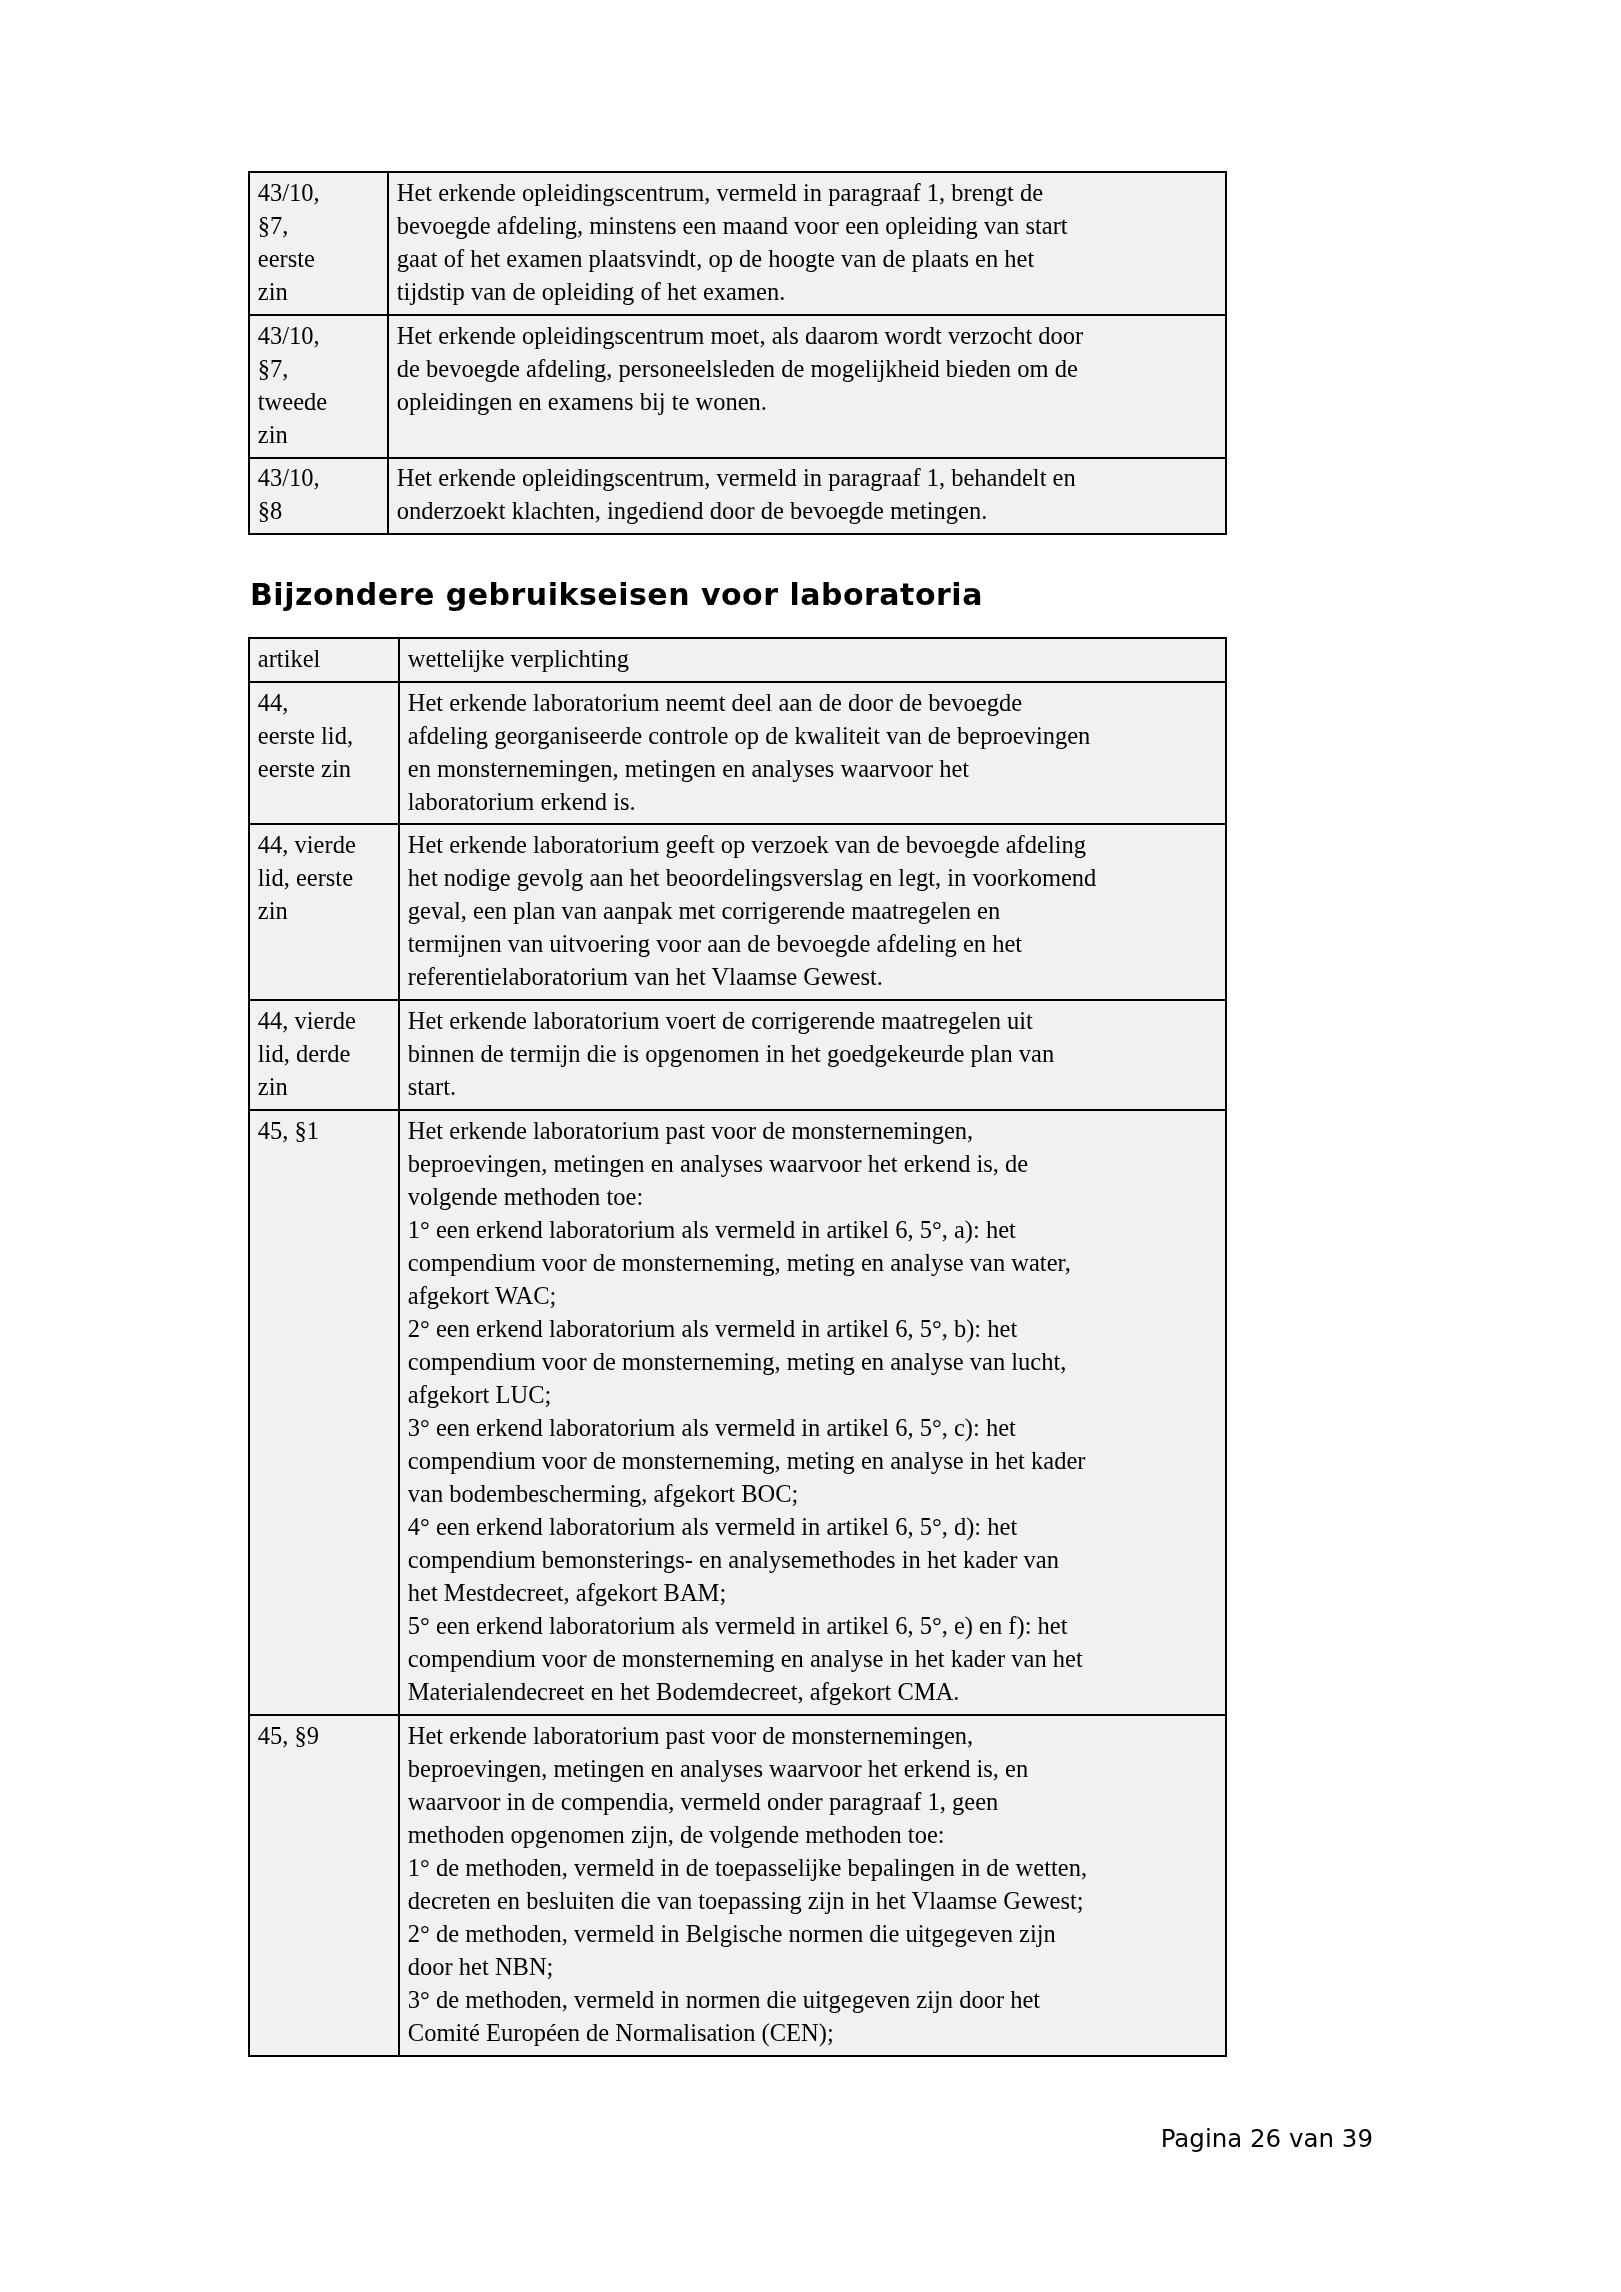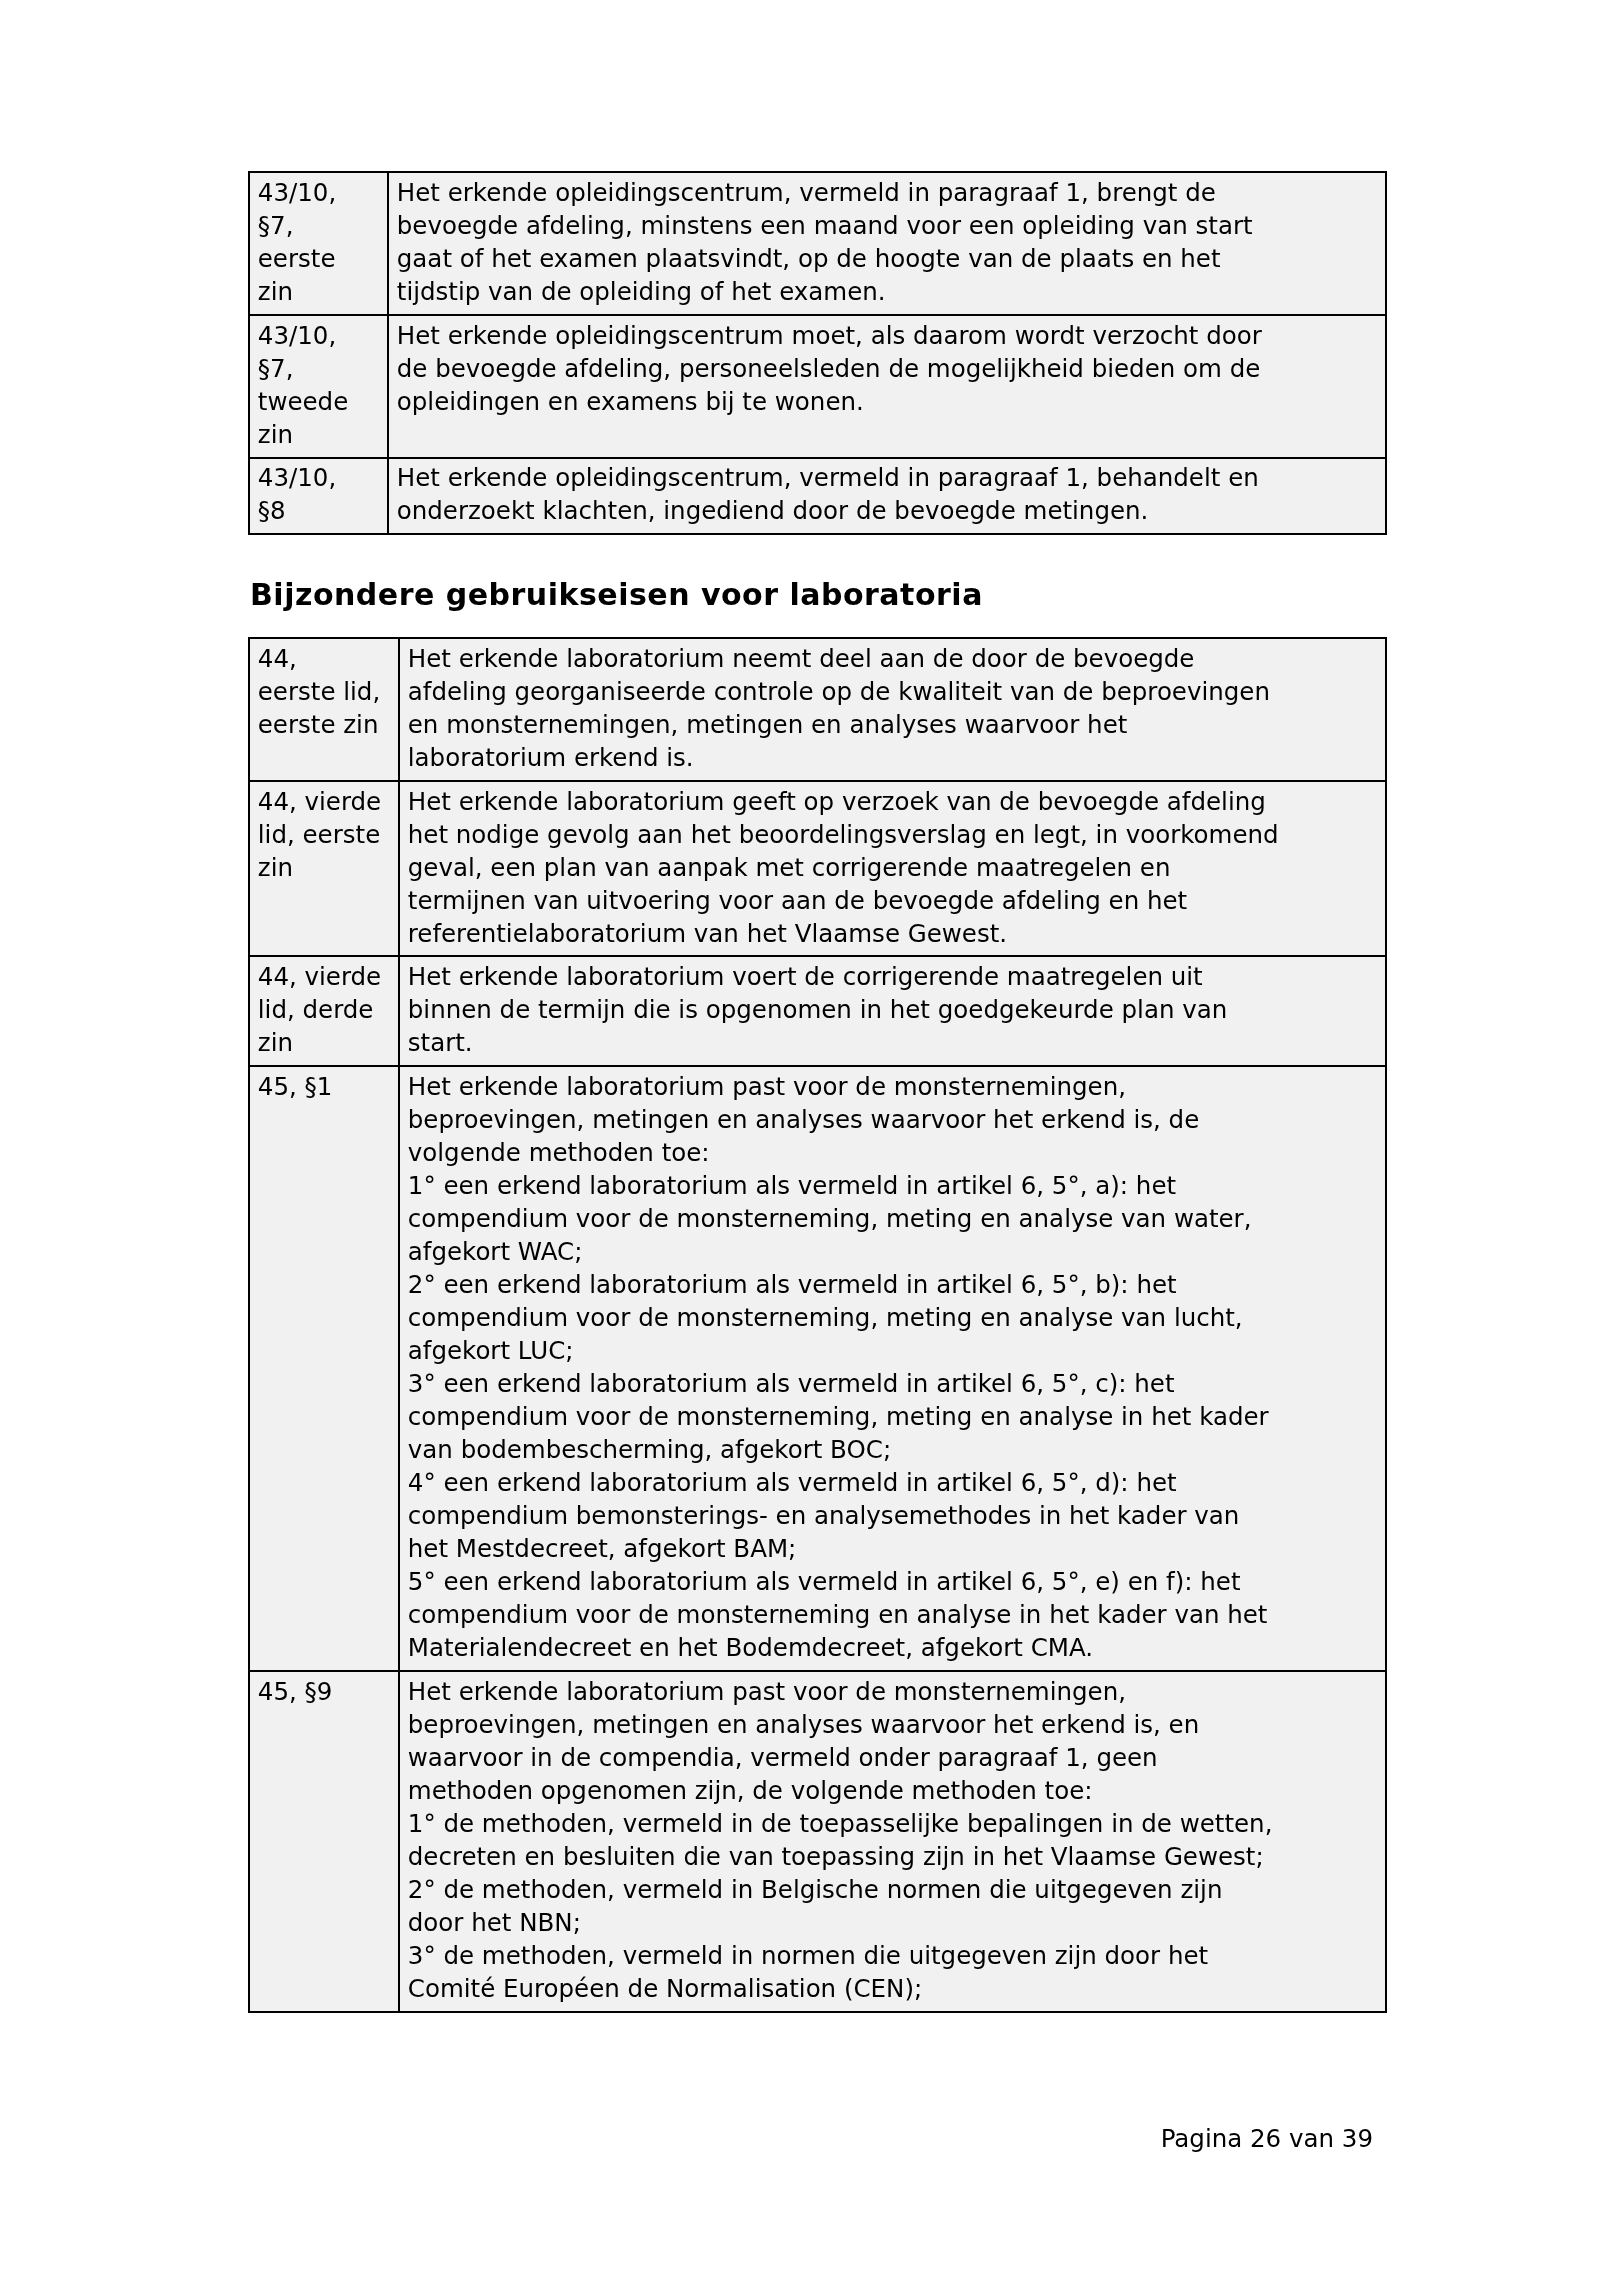--- a/index.html
+++ b/index.html
@@ -19,22 +19,23 @@
   }
   .content {
     position: absolute;
     left: 248px;
     top: 171px;
     width: 1139px;
   }
   table.obl-table {
     border-collapse: collapse;
     table-layout: fixed;
-    width: 1139px;
+    width: 979px;
     border: 2.9px solid #000000;
+    font-family: Liberation Serif, serif;
   }
   table.obl-table td, table.obl-table th {
     border: 2px solid #000000;
     background: #f1f1f1;
     vertical-align: top;
     padding: 2.9px 7.8px 5.9px 7.8px;
     line-height: 33px;
     white-space: pre-line;
     font-weight: normal;
     text-align: left;
@@ -100,20 +101,24 @@
 
     <h2 class="section-heading">Bijzondere gebruikseisen voor laboratoria</h2>
 
     <table class="obl-table t2">
       <colgroup>
           <col class="c-art">
           <col>
         </colgroup>
       <tbody>
         <tr>
+          <th>artikel</th>
+          <th>wettelijke verplichting</th>
+        </tr>
+        <tr>
           <td>44,
 eerste lid,
 eerste zin</td>
           <td>Het erkende laboratorium neemt deel aan de door de bevoegde
 afdeling georganiseerde controle op de kwaliteit van de beproevingen
 en monsternemingen, metingen en analyses waarvoor het
 laboratorium erkend is.</td>
         </tr>
         <tr>
           <td>44, vierde

